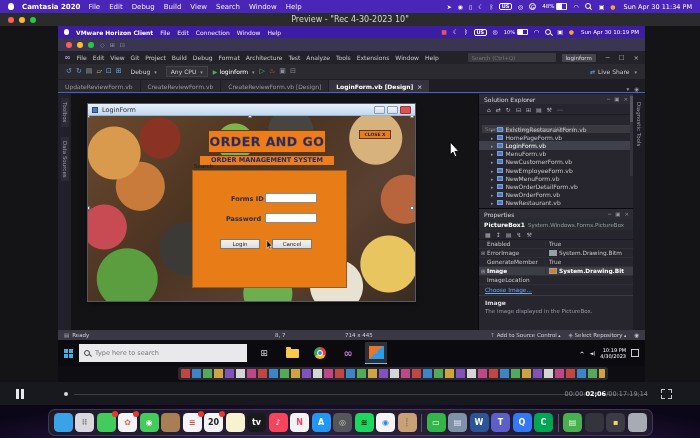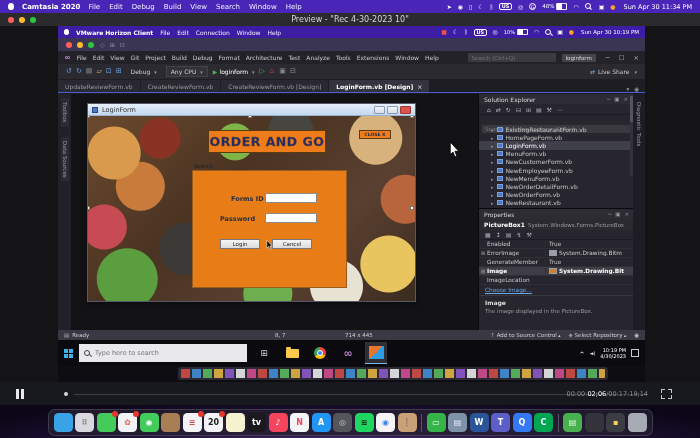--- a/index.html
+++ b/index.html
@@ -188,21 +188,21 @@
 .rec-dock-row{position:absolute;left:0;top:340px;width:587px;height:16px;background:#0e0e12}
 .rec-dock{position:absolute;left:120px;top:1px;width:430px;height:13px;border-radius:3px;background:rgba(70,64,82,.55);padding:2px 3px}
 .rec-dock::before{content:"";display:block;height:9px;border-radius:1px;opacity:.9;background:repeating-linear-gradient(90deg,#d04b43 0 9px,#0000 9px 11px,#3f8fd4 11px 20px,#0000 20px 22px,#58b85c 22px 31px,#0000 31px 33px,#e0b23f 33px 42px,#0000 42px 44px,#8a58c9 44px 53px,#0000 53px 55px,#e8e8e8 55px 64px,#0000 64px 66px,#d04b8f 66px 75px,#0000 75px 77px)}
 
 
 #player{position:absolute;left:0;top:382px;width:700px;height:23px;background:#17191f;display:flex;align-items:center}
 .pp{width:8px;height:10px;border-left:3px solid #e8e8ec;border-right:3px solid #e8e8ec;margin-left:16px}
 .phead{position:absolute;left:64px;top:10px;width:4px;height:4px;border-radius:50%;background:#d8d8dc}
 .pline{position:absolute;left:74px;top:11.5px;width:572px;height:1px;background:#3a3e46}
 .tc{position:absolute;right:52px;top:8px;font-family:"DejaVu Sans Mono","Liberation Mono",monospace;font-size:6.5px;color:#8a8f98;white-space:nowrap}
-.tc .cur{color:#fff;font-weight:normal}
+.tc .cur{color:#fff;font-weight:bold}
 .fs{position:absolute;right:28px;top:7px;width:11px;height:10px}
 .fs::before{content:"";position:absolute;left:0;top:0;width:3px;height:3px;border-left:1px solid #c8c8cc;border-top:1px solid #c8c8cc}
 .fs::after{content:"";position:absolute;right:0;top:0;width:3px;height:3px;border-right:1px solid #c8c8cc;border-top:1px solid #c8c8cc}
 .fsb::before{content:"";position:absolute;left:0;bottom:0;width:3px;height:3px;border-left:1px solid #c8c8cc;border-bottom:1px solid #c8c8cc}
 .fsb::after{content:"";position:absolute;right:0;bottom:0;width:3px;height:3px;border-right:1px solid #c8c8cc;border-bottom:1px solid #c8c8cc}
 
 
 #desk{position:absolute;left:0;top:405px;width:700px;height:33px;background:radial-gradient(ellipse at 50% 140%,#4a2a6e 0%,#241440 45%,#0c0718 85%);display:flex;align-items:flex-end;justify-content:center}
 #dock{display:inline-flex;align-items:flex-end;gap:2.5px;background:rgba(38,32,50,.75);border:1px solid rgba(255,255,255,.14);border-radius:7px;padding:3px 5px;margin-bottom:2px}
 .dock-item{position:relative;width:19px;height:19px;border-radius:4.5px;display:flex;align-items:center;justify-content:center;font-size:8px;font-weight:bold;background:#666}
@@ -387,26 +387,27 @@
                 <span class="close"></span>
               </div>
             </div>
             <div class="form-body">
               <span class="handle" style="left:-2px;top:-2px"></span>
               <span class="handle" style="left:160px;top:-2px"></span>
               <span class="handle" style="left:322px;top:-2px"></span>
               <span class="handle" style="left:-2px;top:90px"></span>
               <span class="handle" style="left:322px;top:90px"></span>
               <div class="banner1">ORDER AND GO</div>
+              <div class="banner2">ORDER MANAGEMENT SYSTEM</div>
               <div class="form-close">CLOSE X</div>
               <span class="grp-label">Search</span>
               <div class="login-panel">
                 <span class="fl" style="left:38px;top:24px">Forms ID</span>
                 <input class="ftb" style="left: 72px; top: 22px;">
-                <span class="fl" style="left:27px;top:44px">Password</span>
+                <span class="fl" style="left:33px;top:44px">Password</span>
                 <input class="ftb" style="left: 72px; top: 42px;">
                 <span class="fbtn" style="left:27px;top:68px">Login</span>
                 <span class="fbtn" style="left:79px;top:68px">Cancel</span>
                 <svg class="cursor" style="left:73px;top:69px;width:7px;height:11px" viewBox="0 0 10 16">
                     <path d="M1 0 L1 12 L3.6 9.5 L5.4 14 L7.2 13.2 L5.4 8.8 L9 8.8 Z" fill="#111" stroke="#fff" stroke-width="0.8"></path>
                   </svg>
               </div>
             </div>
           </div>
           <svg class="cursor" style="left:378px;top:48px;width:11px;height:17px" viewBox="0 0 10 16">

